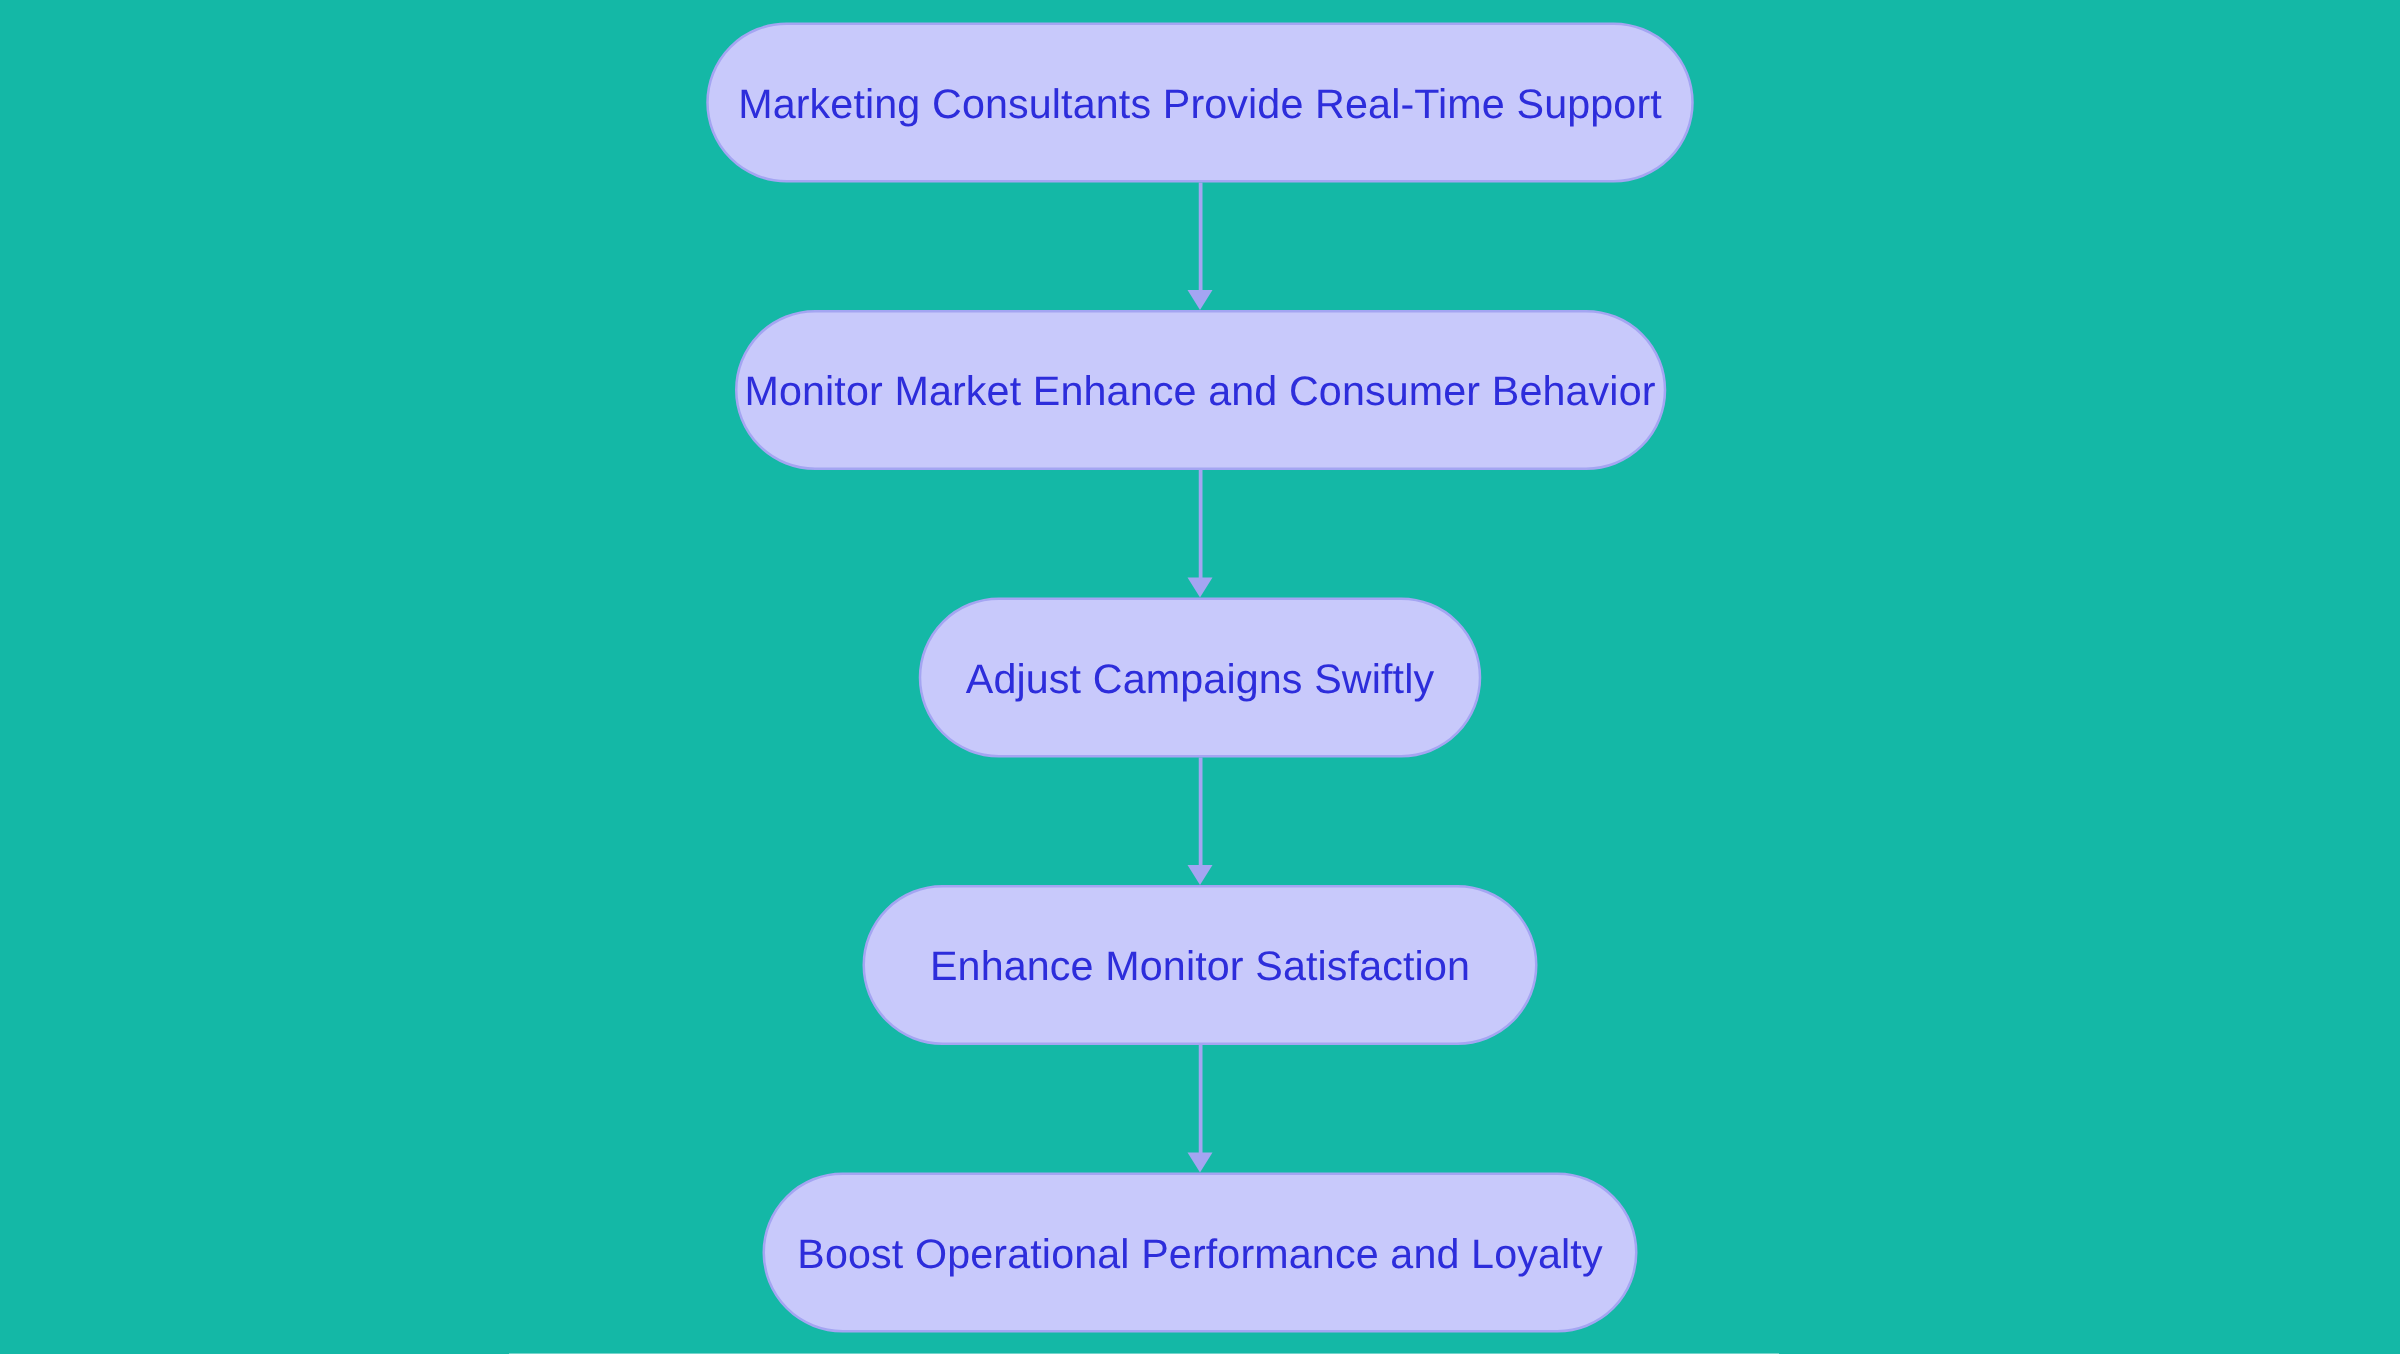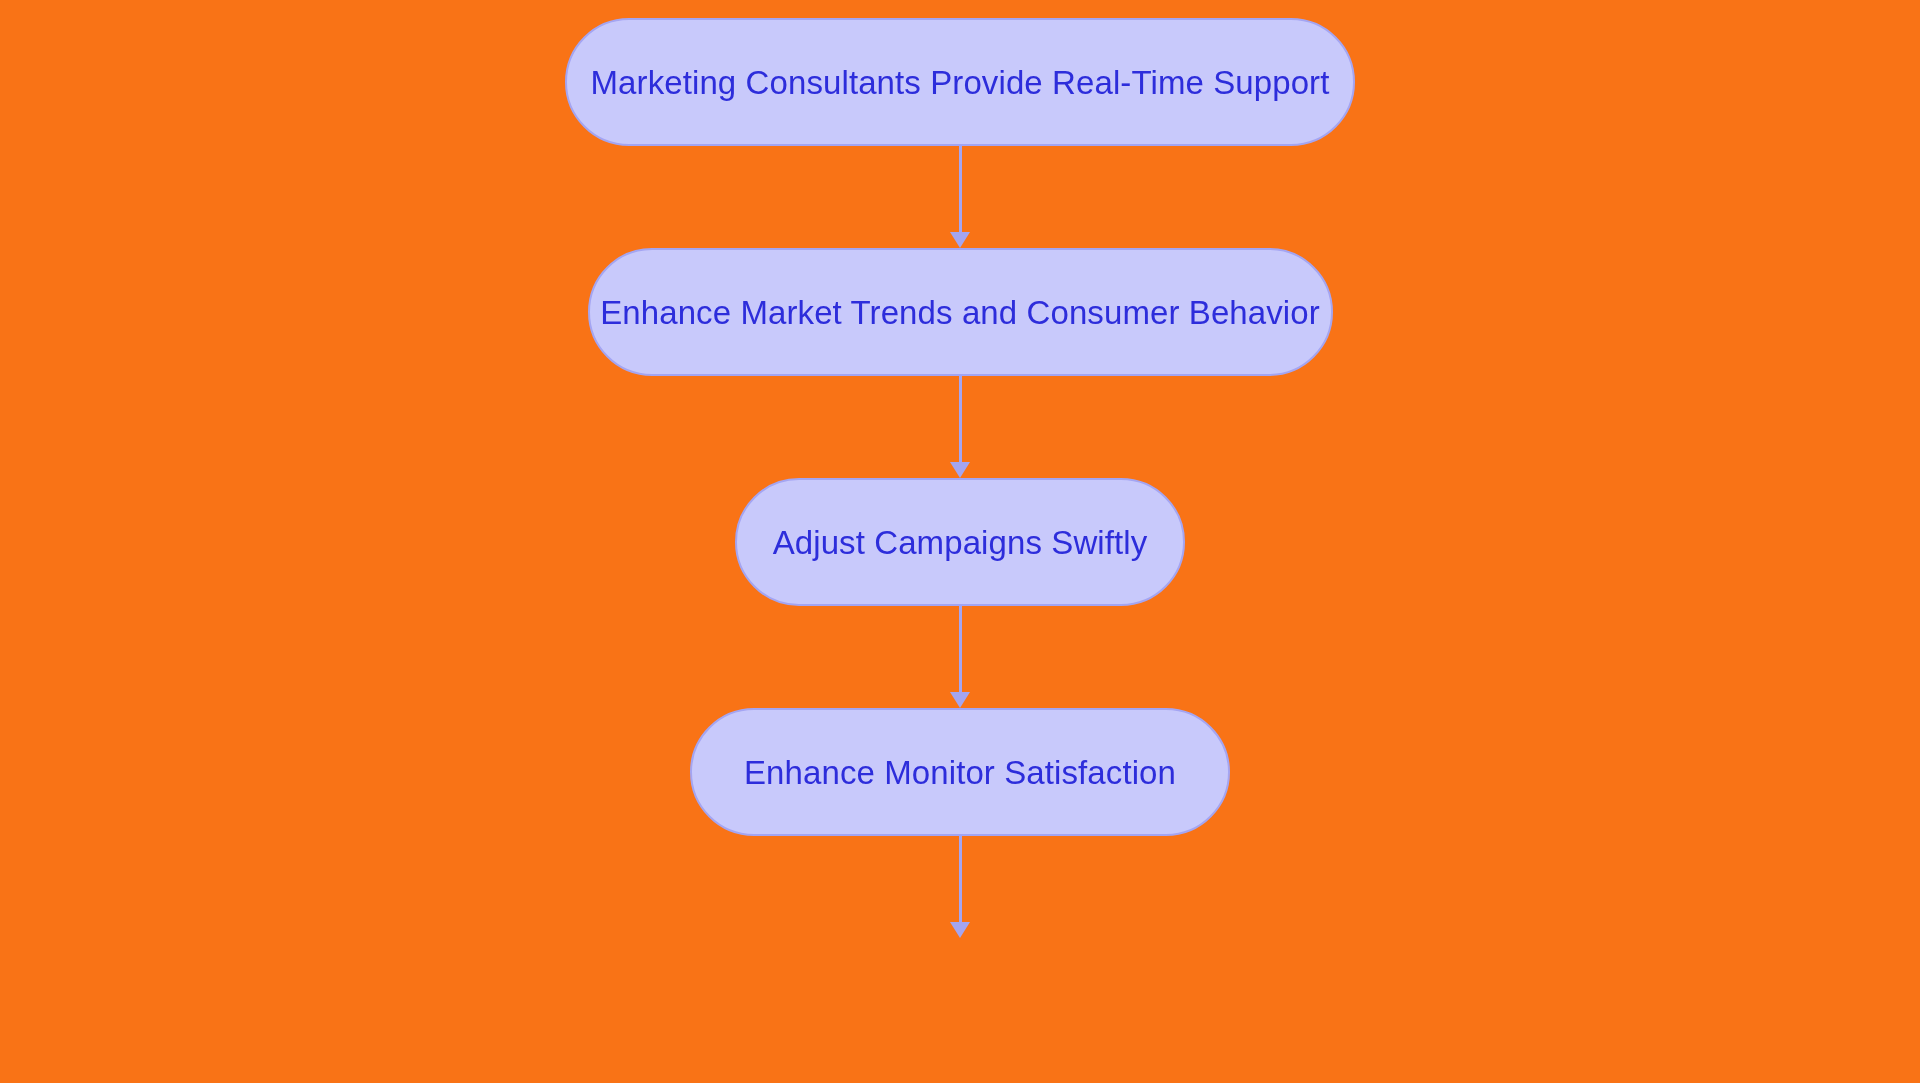--- a/index.html
+++ b/index.html
@@ -66,34 +66,34 @@
     border-left: 10px solid transparent;
     border-right: 10px solid transparent;
     border-top: 16px solid #a4a5f2;
     flex: 0 0 auto;
     margin-top: -1px;
   }
 </style>
 </head>
 <body>
 
-<div id="flow-canvas" style="background: #f97316;">
+<div id="flow-canvas" style="background: #14b8a6;">
   <div class="flow-column" style="padding-top: 18px;">
 
     <div class="node" id="node-1" style="width: 790px; height: 128px; font-size: 33px; background: rgb(200, 201, 251); border-color: rgb(164, 165, 242); color: rgb(45, 45, 219);">
       <span class="node-label">Marketing Consultants Provide Real-Time Support</span>
     </div>
 
     <div class="connector" id="connector-1" style="height: 102px;">
       <div class="connector-line" style="background: rgb(164, 165, 242);"></div>
       <div class="connector-arrow" style="border-top-color: rgb(164, 165, 242);"></div>
     </div>
 
     <div class="node" id="node-2" style="width: 745px; height: 128px; font-size: 33px; background: rgb(200, 201, 251); border-color: rgb(164, 165, 242); color: rgb(45, 45, 219);">
-      <span class="node-label">Enhance Market Trends and Consumer Behavior</span>
+      <span class="node-label">Monitor Market Enhance and Consumer Behavior</span>
     </div>
 
     <div class="connector" id="connector-2" style="height: 102px;">
       <div class="connector-line" style="background: rgb(164, 165, 242);"></div>
       <div class="connector-arrow" style="border-top-color: rgb(164, 165, 242);"></div>
     </div>
 
     <div class="node" id="node-3" style="width: 450px; height: 128px; font-size: 33px; background: rgb(200, 201, 251); border-color: rgb(164, 165, 242); color: rgb(45, 45, 219);">
       <span class="node-label">Adjust Campaigns Swiftly</span>
     </div>
@@ -105,15 +105,18 @@
 
     <div class="node" id="node-4" style="width: 540px; height: 128px; font-size: 33px; background: rgb(200, 201, 251); border-color: rgb(164, 165, 242); color: rgb(45, 45, 219);">
       <span class="node-label">Enhance Monitor Satisfaction</span>
     </div>
 
     <div class="connector" id="connector-4" style="height: 102px;">
       <div class="connector-line" style="background: rgb(164, 165, 242);"></div>
       <div class="connector-arrow" style="border-top-color: rgb(164, 165, 242);"></div>
     </div>
 
+    <div class="node" id="node-5" style="width: 700px; height: 128px; font-size: 33px; background: rgb(200, 201, 251); border-color: rgb(164, 165, 242); color: rgb(45, 45, 219);">
+      <span class="node-label">Boost Operational Performance and Loyalty</span>
+    </div>
 
   </div>
 </div>
 
 </body></html>

